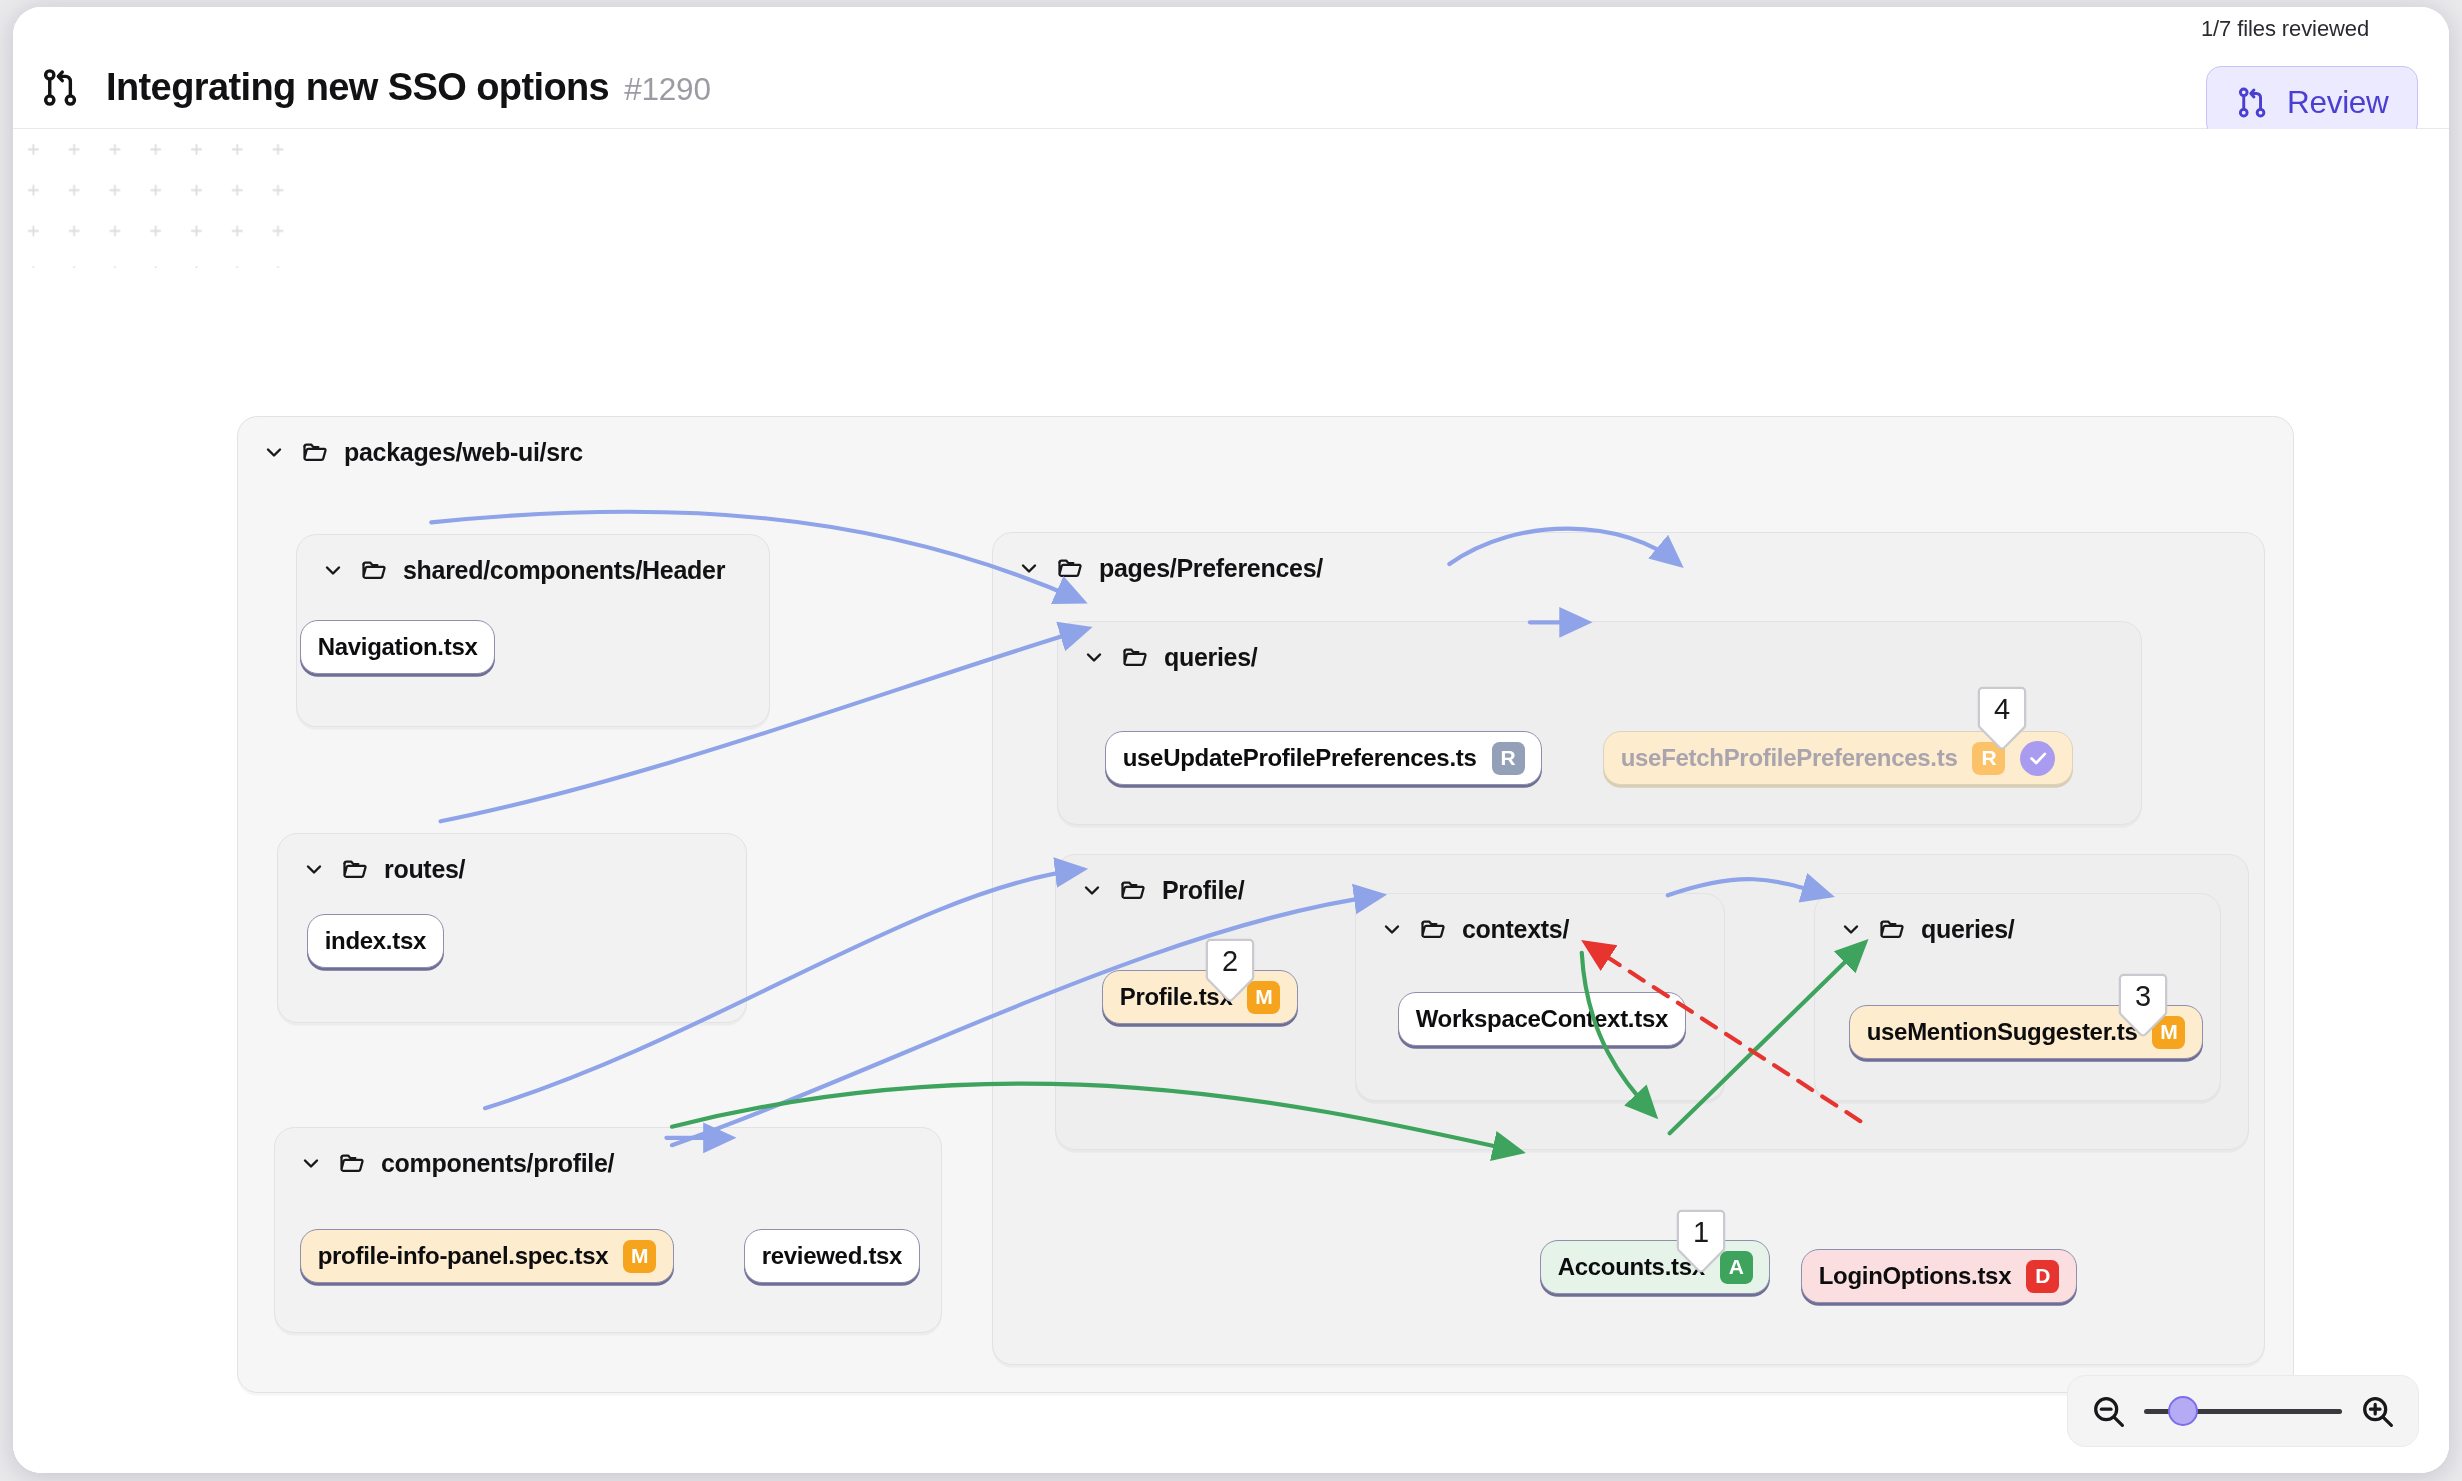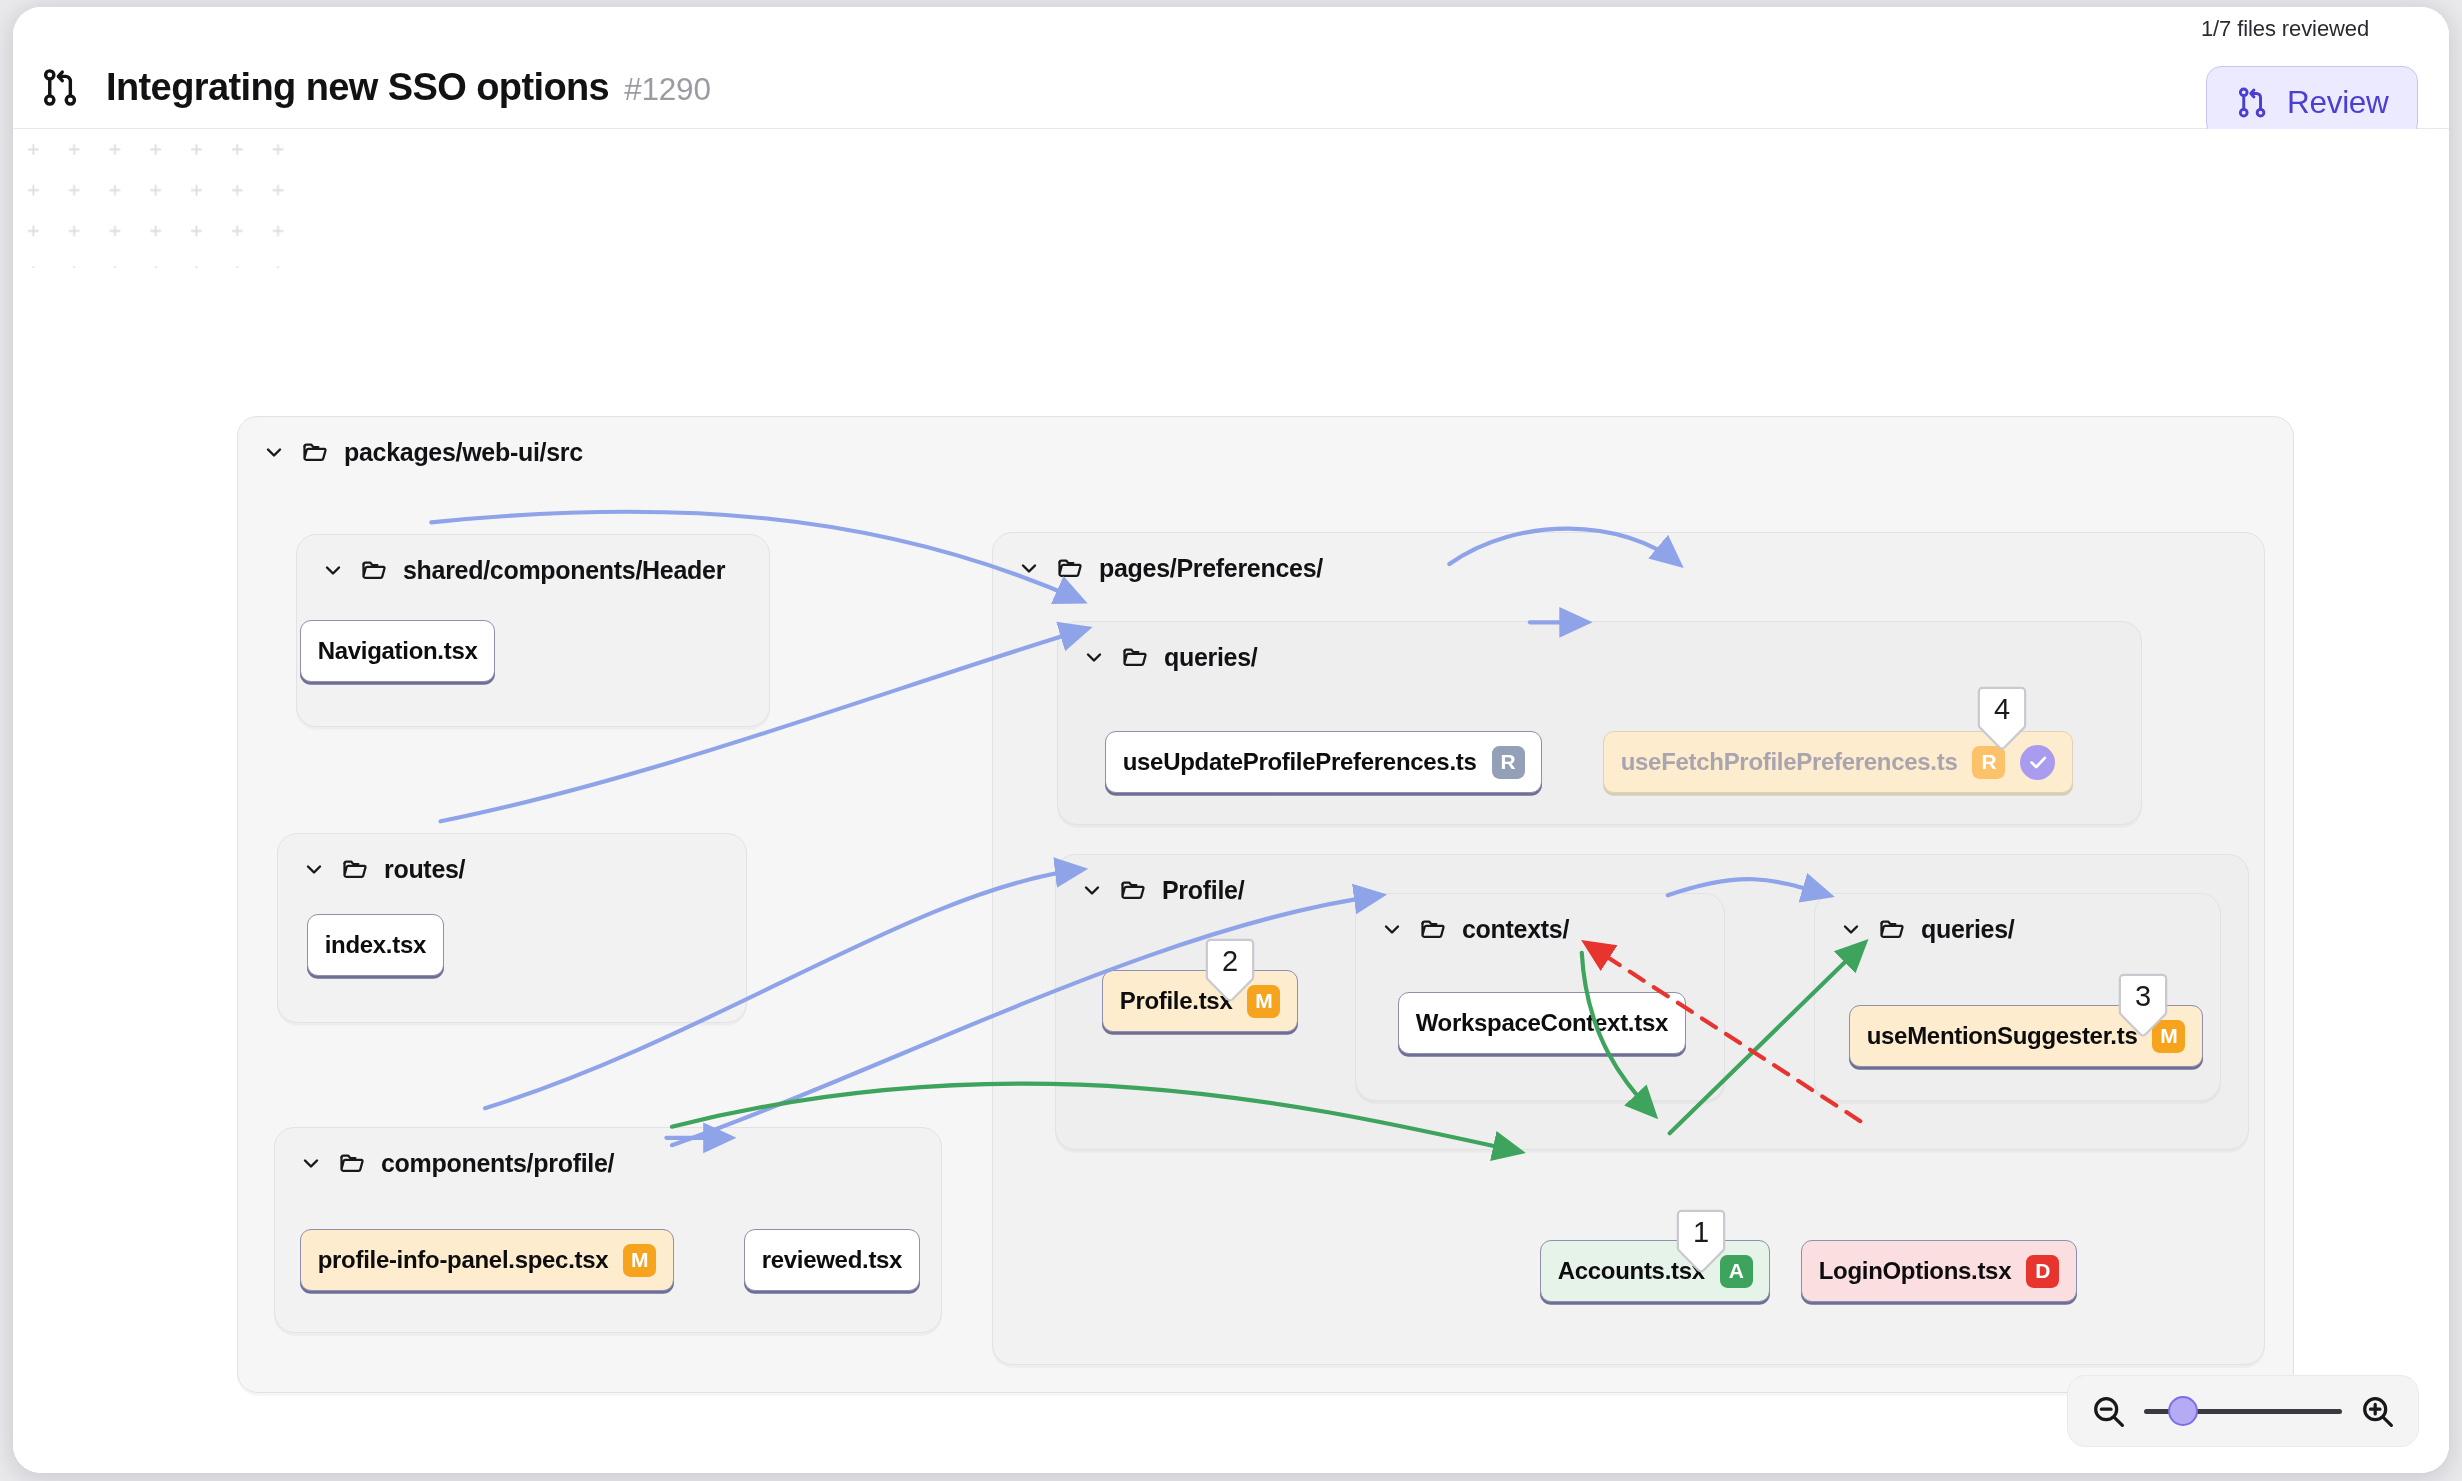--- a/index.html
+++ b/index.html
@@ -109,32 +109,32 @@
   .chev { width: 24px; height: 24px; flex: none; display:block; }
   .folder { width: 28px; height: 28px; flex: none; display:block; }
   .group-label {
     font-size: 25px; font-weight: 700; color: #121214; letter-spacing: -0.3px;
   }
 
   
   .node {
     position: absolute;
     display: flex; align-items: center; gap: 15px;
-    height: 62px; padding: 0 16.7px;
-    border-radius: 11px;
+    height: 54px; padding: 0 16.7px;
+    border-radius: 18px;
     border: 1.4px solid #8f8fae;
     background: #ffffff;
     box-shadow: 0 2.8px 0 #6f6f96;
     white-space: nowrap;
     cursor: pointer;
   }
   .node-label { font-size: 24px; font-weight: 700; color: #0d0d0f; letter-spacing: -0.3px; }
   .node.amber { background: #fdeccd; border-color: #8f8fae; }
   .node.green { background: #e5f3e9; border-color: #8f8fae; }
-  .node.red   { background: #fbdfe0; border-color: #8f8fae; }
+  .node.red   { background: #fbdfe0; border-color: #8f8fae; margin-top: 9px; }
   .node.reviewed {
     background: #fdeccd; border-color: #ddd3bd; box-shadow: 0 2.8px 0 #d9cdb4;
   }
   .node.reviewed .node-label { color: #a9a4ae; font-weight: 700; }
 
   .badge {
     width: 33px; height: 33px; border-radius: 7.4px;
     display: flex; align-items: center; justify-content: center;
     font-size: 21px; font-weight: 700; color: #ffffff; flex: none;
   }

